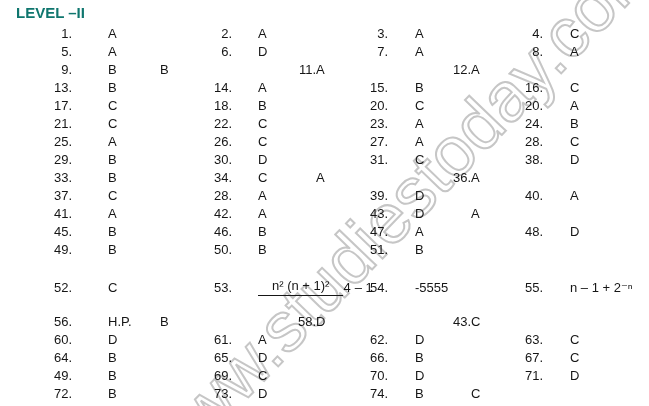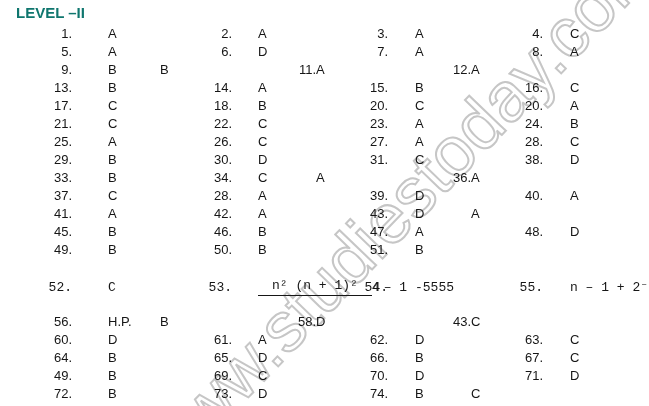--- a/index.html
+++ b/index.html
@@ -38,21 +38,20 @@
     height: 18px;
     line-height: 18px;
     font-size: 13px;
     align-items: baseline;
   }
   .row-tall {
     height: 52px;
     margin-top: 2px;
     align-items: center;
     line-height: normal;
-    font-family: Liberation Mono, monospace;
   }
   .c-num { text-align: right; white-space: nowrap; }
   .c-ans { white-space: nowrap; }
   .row > :nth-child(2) { padding-left: 36px; }
   .row > :nth-child(4) { padding-left: 26px; }
   .row > :nth-child(6) { padding-left: 27px; }
   .row > :nth-child(8) { padding-left: 27px; }
   .formula { display: flex; align-items: center; }
   .frac {
     display: inline-flex;

